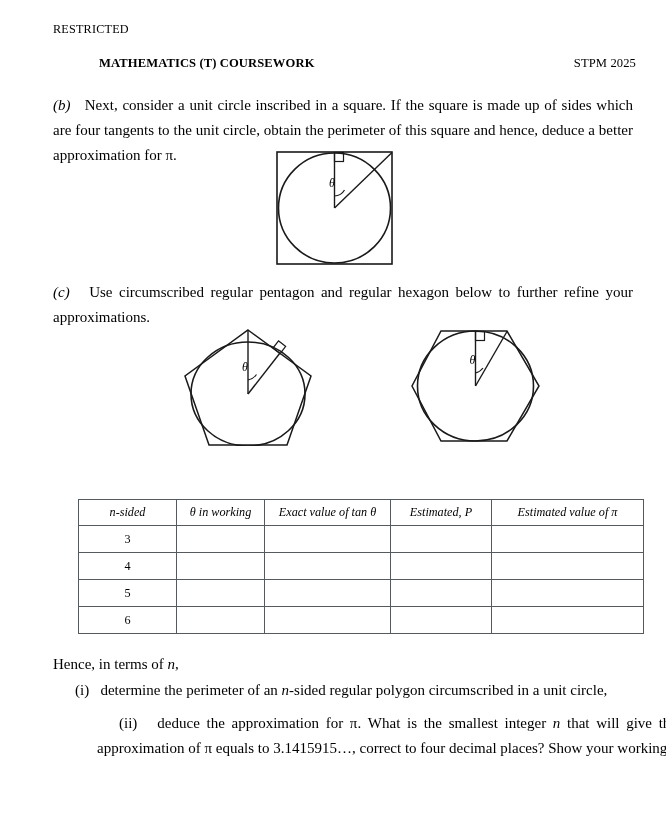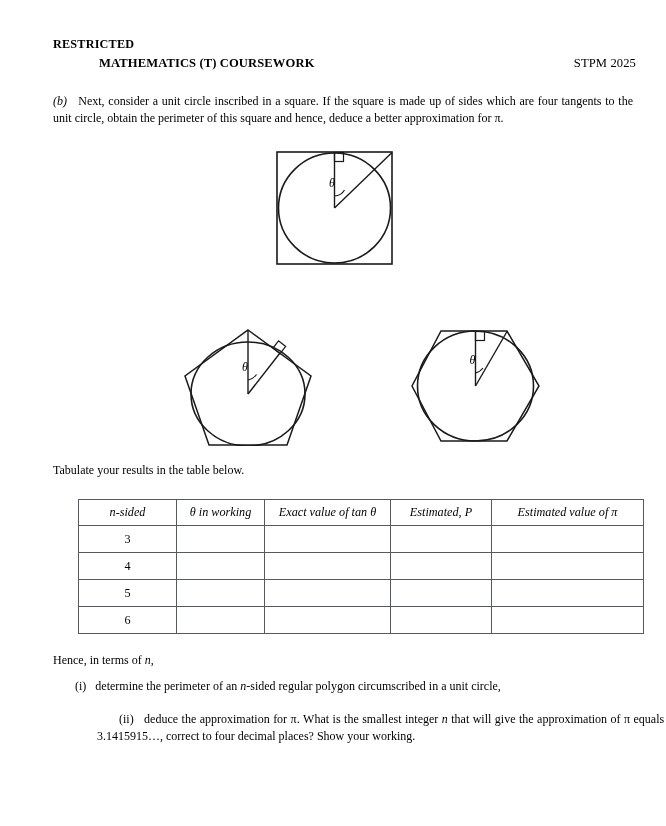--- a/index.html
+++ b/index.html
@@ -17,23 +17,23 @@
   }
   .page {
     position: absolute;
     left: 0; top: 0;
     width: 666px;
     height: 826px;
   }
   .hdr-restricted {
     position: absolute;
     left: 53px;
-    top: 37px;
+    top: 22px;
     font-size: 12.2px;
-    font-weight: bold;
+    font-weight: normal;
     letter-spacing: 0.2px;
   }
   .hdr-title {
     position: absolute;
     left: 53px;
     top: 56px;
     font-size: 12.6px;
     font-weight: bold;
     letter-spacing: 0.1px;
     margin-left: 46px;
@@ -41,22 +41,22 @@
   .hdr-code {
     position: absolute;
     right: 30px;
     top: 56px;
     font-size: 12.6px;
     font-weight: normal;
     letter-spacing: 0.1px;
   }
   .para {
     position: absolute;
-    font-size: 12px;
-    line-height: 17px;
+    font-size: 15px;
+    line-height: 25px;
     text-align: justify;
     text-justify: inter-word;
   }
   .para-b {
     left: 53px;
     top: 93px;
     width: 580px;
   }
   .para-c {
     left: 53px;
@@ -152,20 +152,23 @@
       <rect x="2" y="2" width="115" height="112" fill="none" stroke="#1a1a1a" stroke-width="1.6"></rect>
       <ellipse cx="59.5" cy="58" rx="56" ry="55" fill="none" stroke="#1a1a1a" stroke-width="1.6"></ellipse>
       <line x1="59.5" y1="58" x2="59.5" y2="2.5" stroke="#1a1a1a" stroke-width="1.4"></line>
       <line x1="59.5" y1="58" x2="117" y2="2.5" stroke="#1a1a1a" stroke-width="1.4"></line>
       <rect x="59.5" y="2.5" width="9" height="9" fill="none" stroke="#1a1a1a" stroke-width="1.2"></rect>
       <path d="M 59.5 46 A 12 12 0 0 0 69.5 40" fill="none" stroke="#1a1a1a" stroke-width="1.2"></path>
       <text class="theta-lbl" x="57" y="37" text-anchor="middle">θ</text>
     </svg>
   </div>
 
+  <div class="para para-c">
+    <span class="it">(c)</span>&nbsp;&nbsp;&nbsp;<span>Use circumscribed regular pentagon and regular hexagon below to further refine your approximations.</span>
+  </div>
 
   <div class="figrow" style="left:183px; top:326px;">
     <svg width="132" height="120" viewBox="0 0 132 120">
       <polygon points="65,4 128,50 104,119 26,119 2,50" fill="none" stroke="#1a1a1a" stroke-width="1.5"></polygon>
       <ellipse cx="65" cy="68" rx="57" ry="52" fill="none" stroke="#1a1a1a" stroke-width="1.6"></ellipse>
       <line x1="65" y1="68" x2="65" y2="4" stroke="#1a1a1a" stroke-width="1.4"></line>
       <line x1="65" y1="68" x2="97" y2="27" stroke="#1a1a1a" stroke-width="1.4"></line>
       <g transform="translate(90,22) rotate(-52)">
         <rect x="0" y="0" width="9" height="9" fill="none" stroke="#1a1a1a" stroke-width="1.2"></rect>
       </g>
@@ -179,21 +182,20 @@
       <polygon points="31,3 97,3 129,58 97,113 31,113 2,58" fill="none" stroke="#1a1a1a" stroke-width="1.5"></polygon>
       <ellipse cx="65.5" cy="58" rx="58" ry="55" fill="none" stroke="#1a1a1a" stroke-width="1.6"></ellipse>
       <line x1="65.5" y1="58" x2="65.5" y2="3.5" stroke="#1a1a1a" stroke-width="1.4"></line>
       <line x1="65.5" y1="58" x2="97" y2="3.5" stroke="#1a1a1a" stroke-width="1.4"></line>
       <rect x="65.5" y="3.5" width="9" height="9" fill="none" stroke="#1a1a1a" stroke-width="1.2"></rect>
       <path d="M 65.5 45 A 13 13 0 0 0 73 40" fill="none" stroke="#1a1a1a" stroke-width="1.2"></path>
       <text class="theta-lbl" x="62.5" y="36" text-anchor="middle">θ</text>
     </svg>
   </div>
 
-  <div class="para para-tab">Tabulate your results in the table below.</div>
 
   <div class="tbl-wrap">
     <table class="results">
       <thead>
         <tr>
           <th class="c1"><i>n</i>-sided</th>
           <th class="c2">θ in working</th>
           <th class="c3">Exact value of tan θ</th>
           <th class="c4">Estimated, P</th>
           <th class="c5">Estimated value of π</th>

